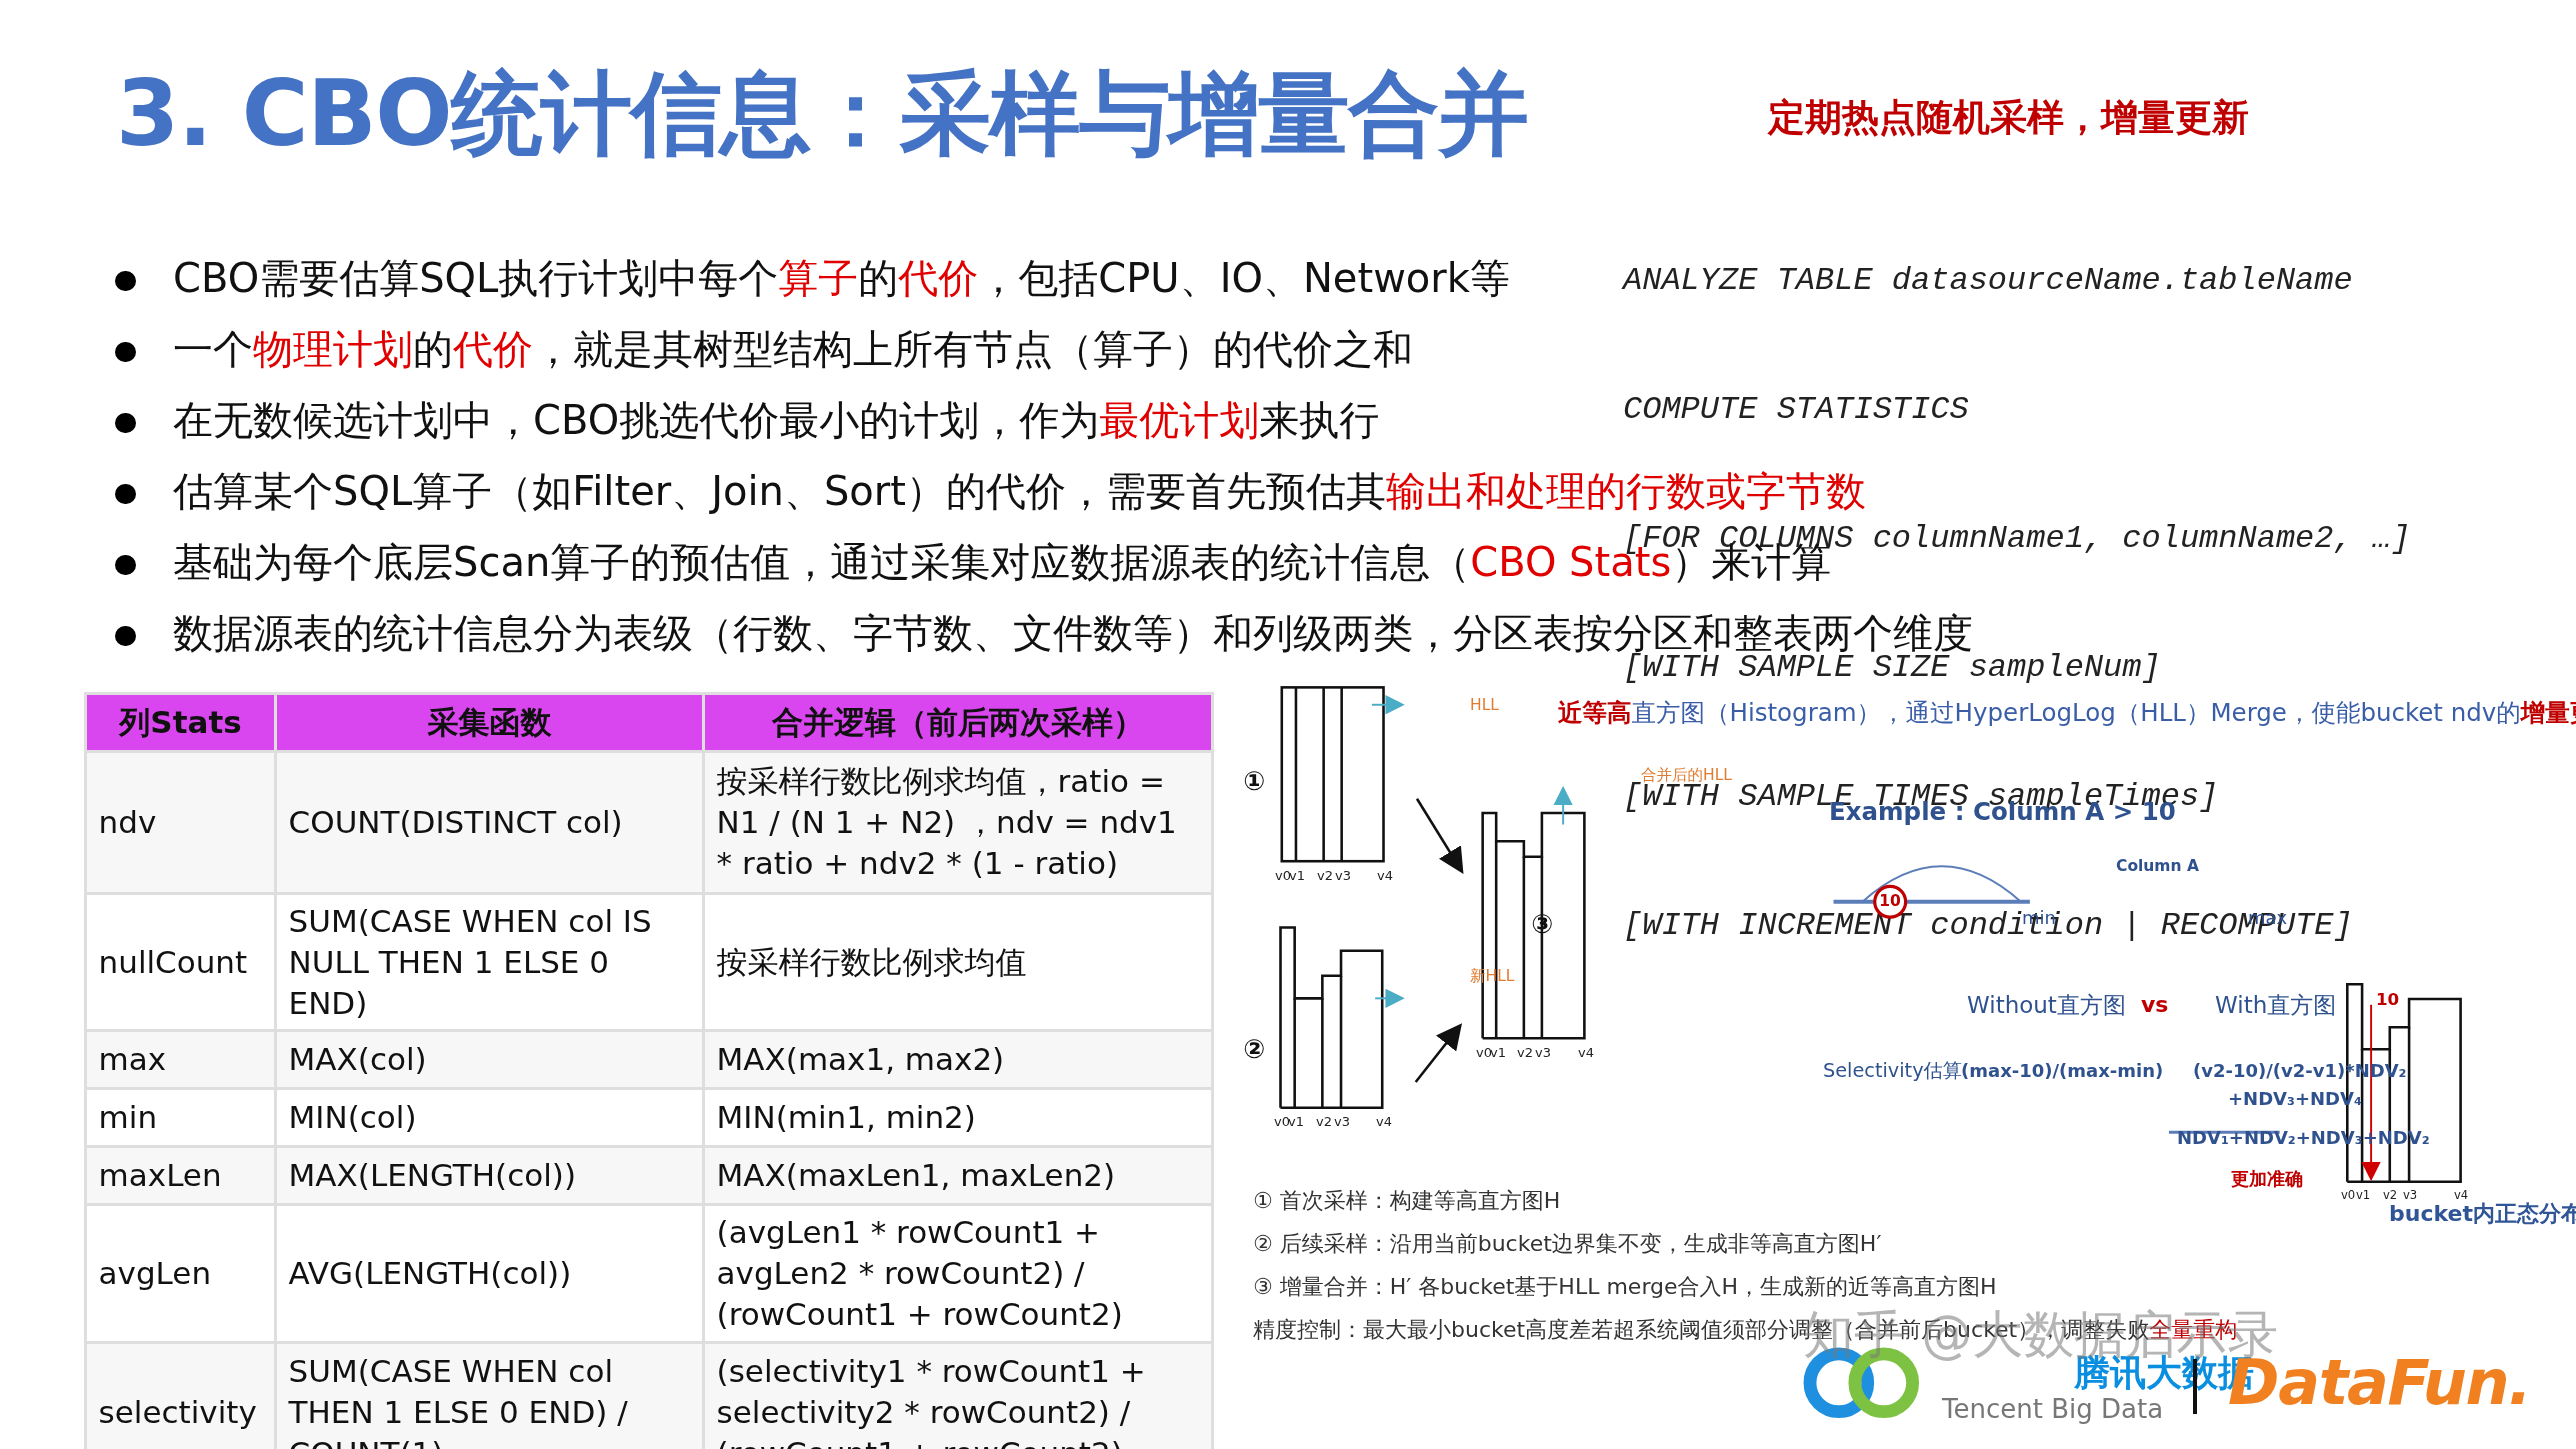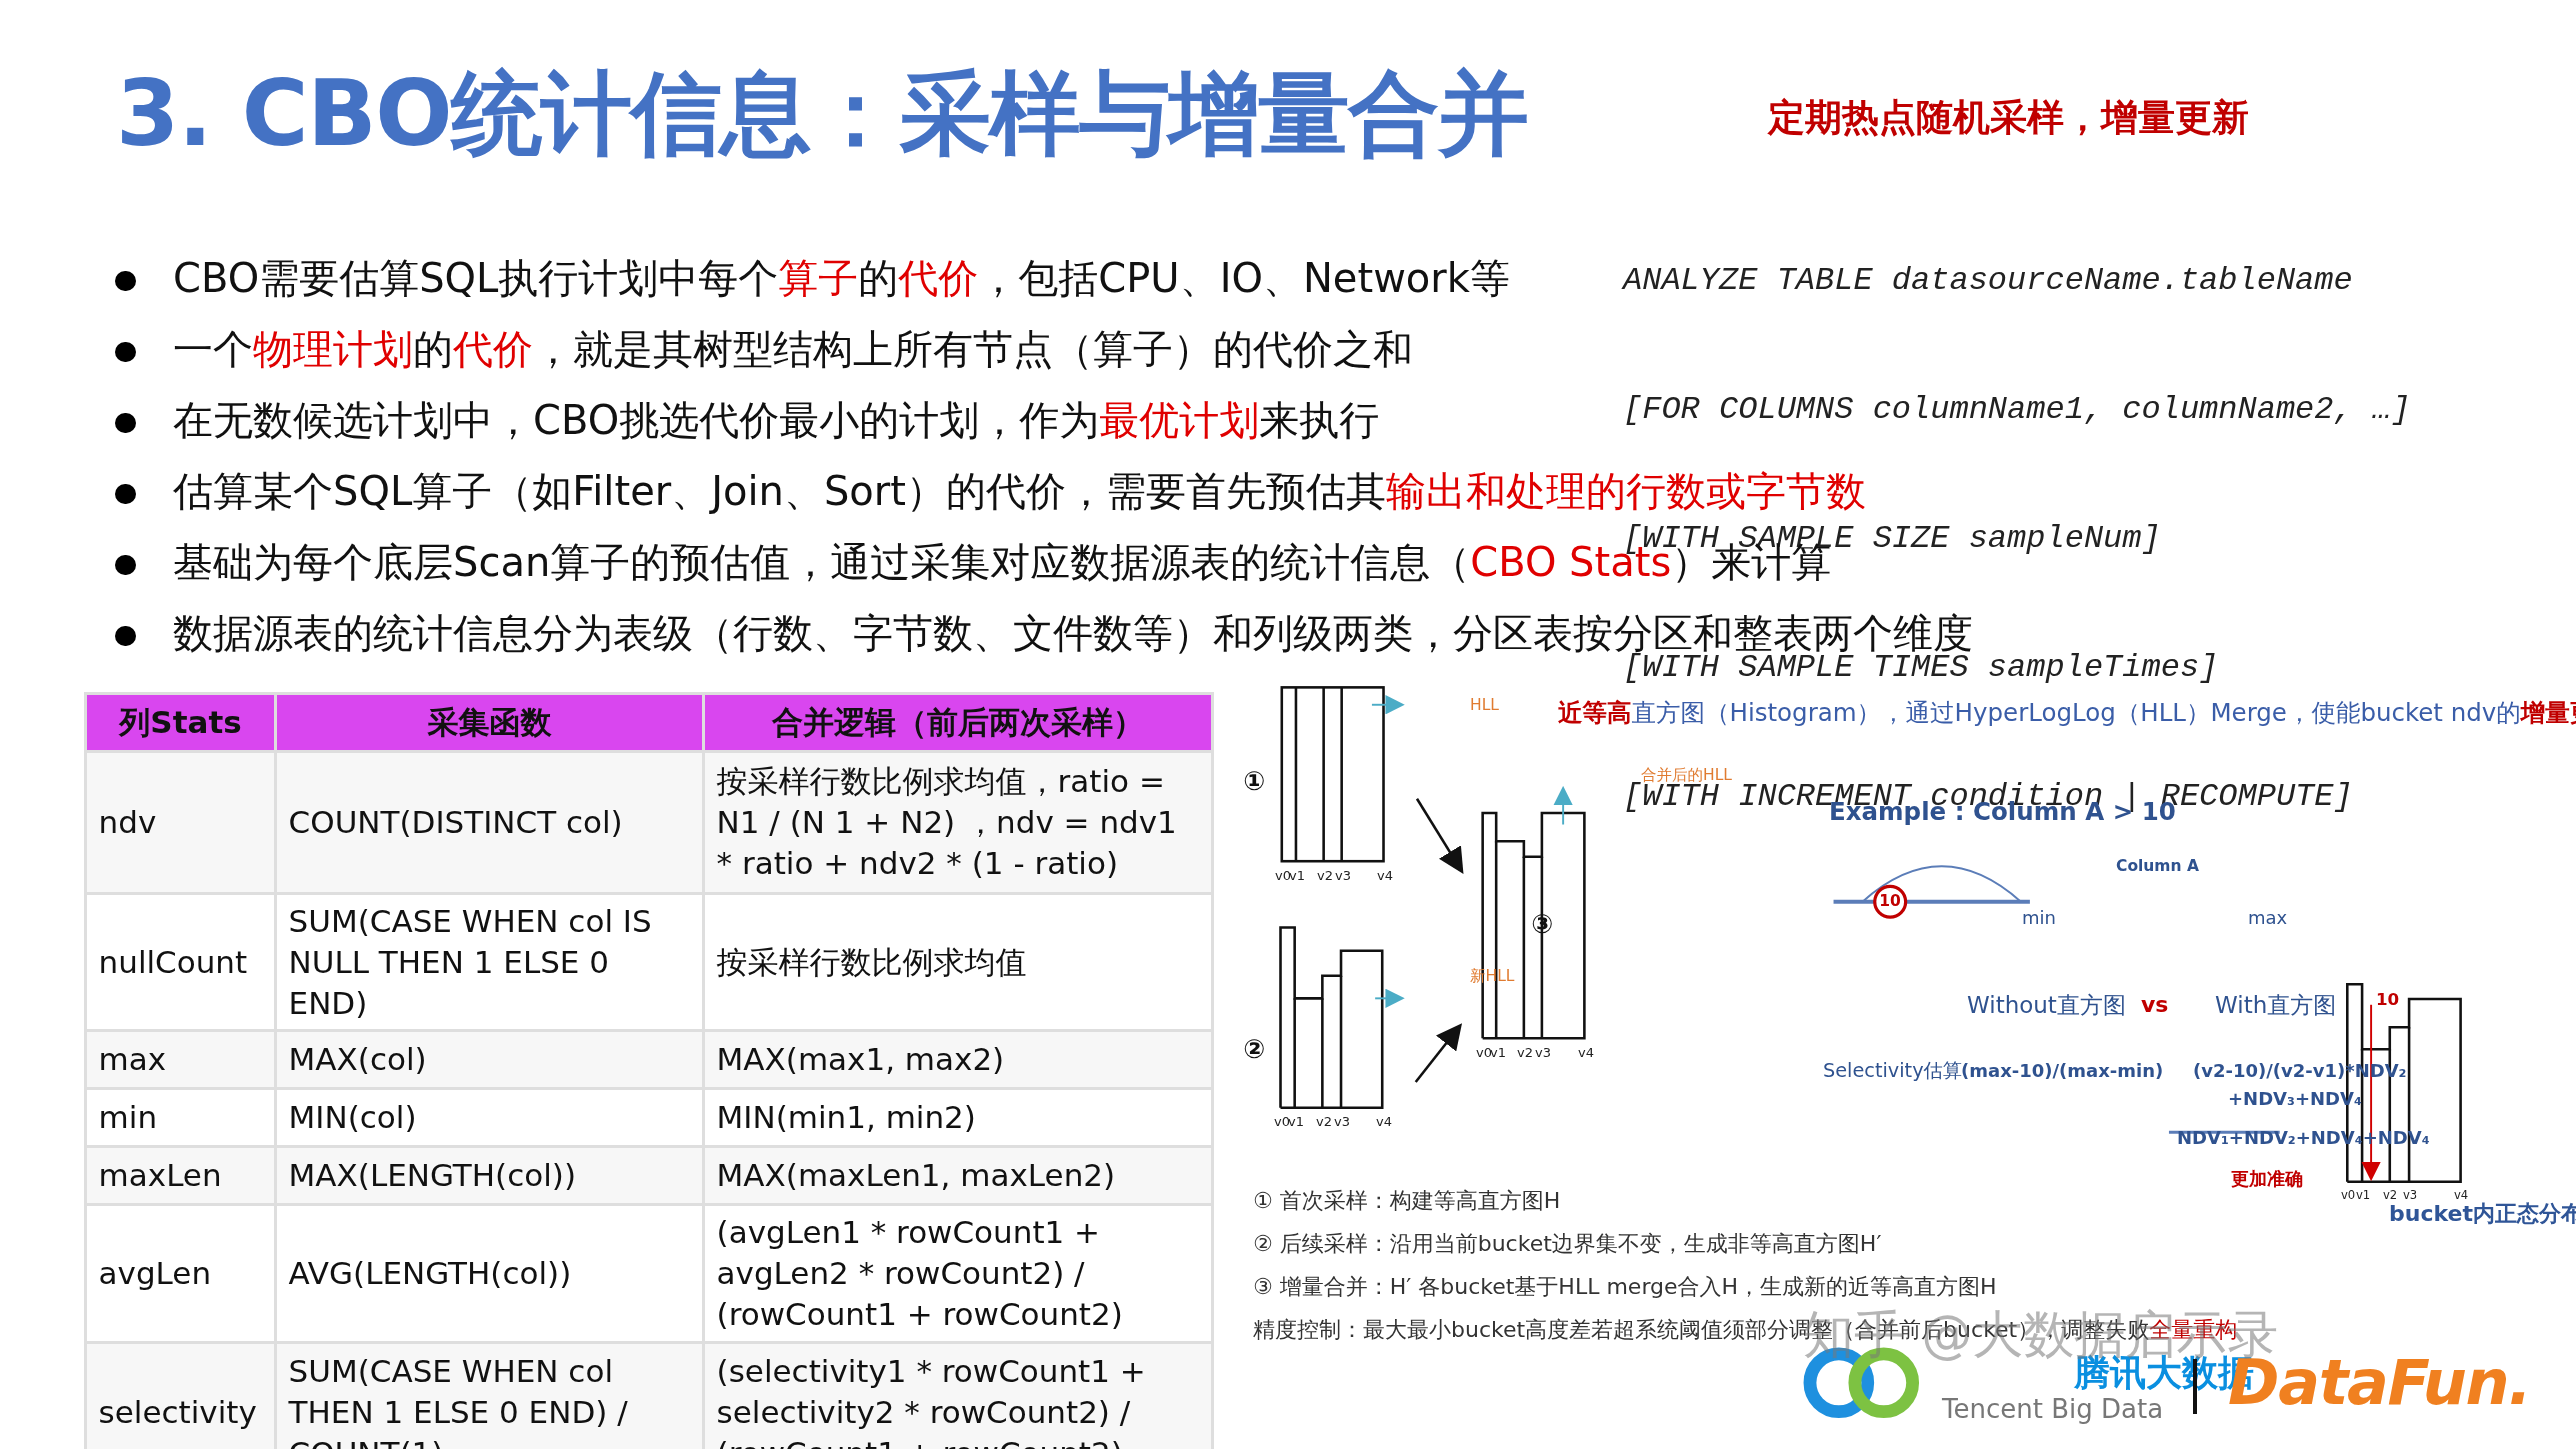--- a/index.html
+++ b/index.html
@@ -73,20 +73,21 @@
   .watermark { left: 1803px; top: 1301px; font-size: 51px; color: rgba(120,120,120,0.55); white-space: nowrap; }
 </style>
 </head>
 <body>
 
 <div class="abs title">3. CBO统计信息：采样与增量合并</div>
 <div class="abs subtitle">定期热点随机采样，增量更新</div>
 
 <div class="abs code">
   <div>ANALYZE TABLE datasourceName.tableName</div>
+  <div>COMPUTE STATISTICS</div>
   <div>[FOR COLUMNS columnName1, columnName2, …]</div>
   <div>[WITH SAMPLE SIZE sampleNum]</div>
   <div>[WITH SAMPLE TIMES sampleTimes]</div>
   <div>[WITH INCREMENT condition | RECOMPUTE]</div>
 </div>
 
 <div class="abs bullets" id="bullets">
     <div class="bullet">
       <span class="dot"></span>
       <span class="txt"><span>CBO需要估算SQL执行计划中每个</span><span class="red">算子</span><span>的</span><span class="red">代价</span><span>，包括CPU、IO、Network等</span></span>
@@ -264,21 +265,21 @@
 <div class="abs" style="left:1879px;top:892px;width:22px;text-align:center;font-size:15.5px;font-weight:bold;color:#C00000;">10</div>
 
 <div class="abs compare" style="left:1967px;top:990px;">Without直方图</div>
 <div class="abs vs" style="left:2141px;top:992px;">vs</div>
 <div class="abs compare" style="left:2215px;top:990px;">With直方图</div>
 
 <div class="abs" style="left:1823px;top:1057px;font-size:19.3px;color:#2F528F;">Selectivity估算</div>
 <div class="abs formula" style="left:1961px;top:1060px;">(max-10)/(max-min)</div>
 <div class="abs formula" style="left:2193px;top:1060px;">(v2-10)/(v2-v1)*NDV₂</div>
 <div class="abs formula" style="left:2196px;top:1088px;margin-left:32px;">+NDV₃+NDV₄</div>
-<div class="abs formula" style="left:2177px;top:1127px;">NDV₁+NDV₂+NDV₄+NDV₄</div>
+<div class="abs formula" style="left:2177px;top:1127px;">NDV₁+NDV₂+NDV₃+NDV₂</div>
 <div class="abs accurate">更加准确</div>
 
 <div class="abs" style="left:2376px;top:989px;font-size:16.7px;font-weight:bold;color:#C00000;">10</div>
 <div class="abs bucket-note">bucket内正态分布</div>
 
 <div class="abs steps">
   <div>① 首次采样：构建等高直方图H</div>
   <div>② 后续采样：沿用当前bucket边界集不变，生成非等高直方图H′</div>
   <div>③ 增量合并：H′ 各bucket基于HLL merge合入H，生成新的近等高直方图H</div>
   <div><span>精度控制：最大最小bucket高度差若超系统阈值须部分调整（合并前后bucket），调整失败</span><span style="color:#C00000">全量重构</span></div>

